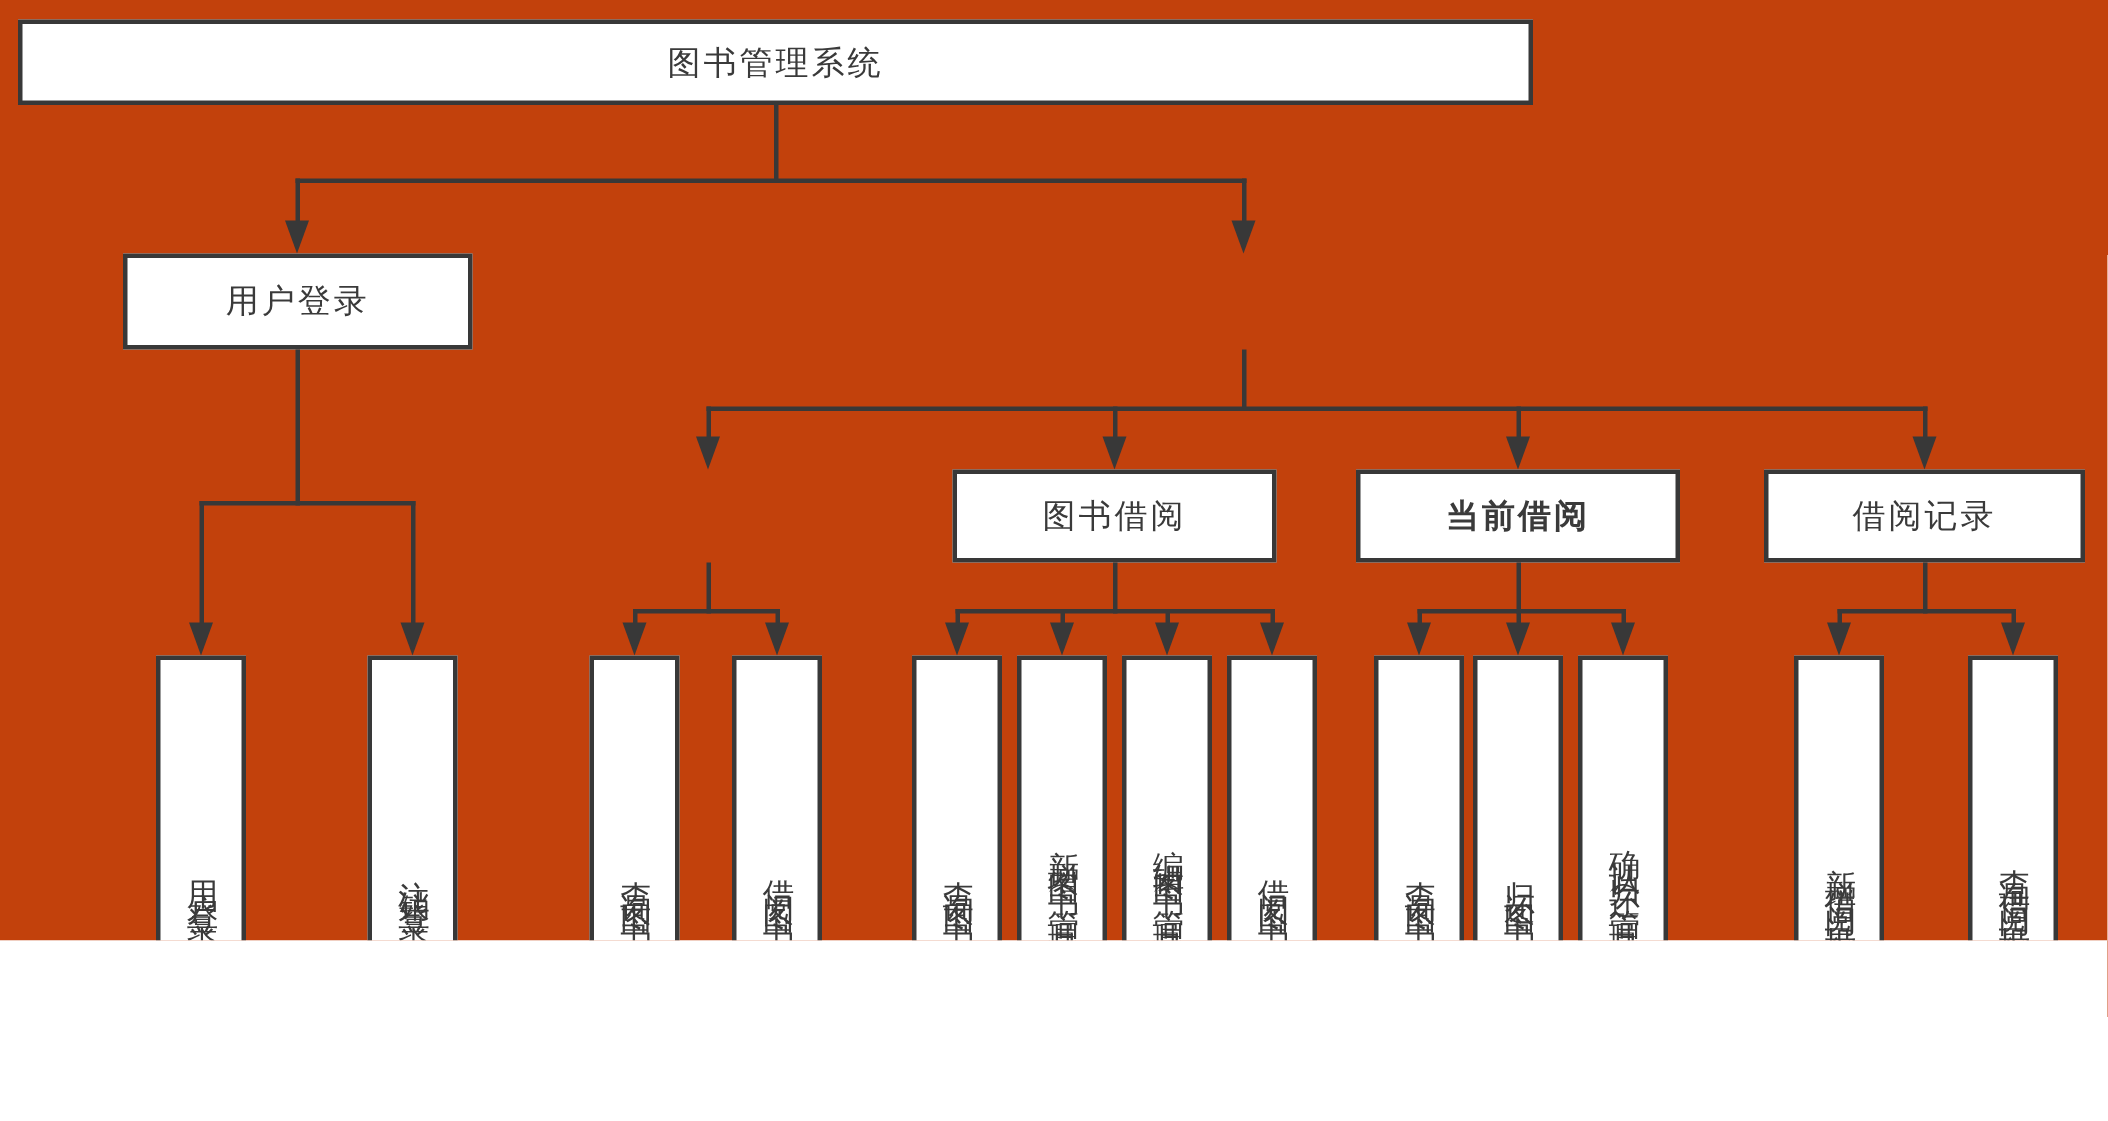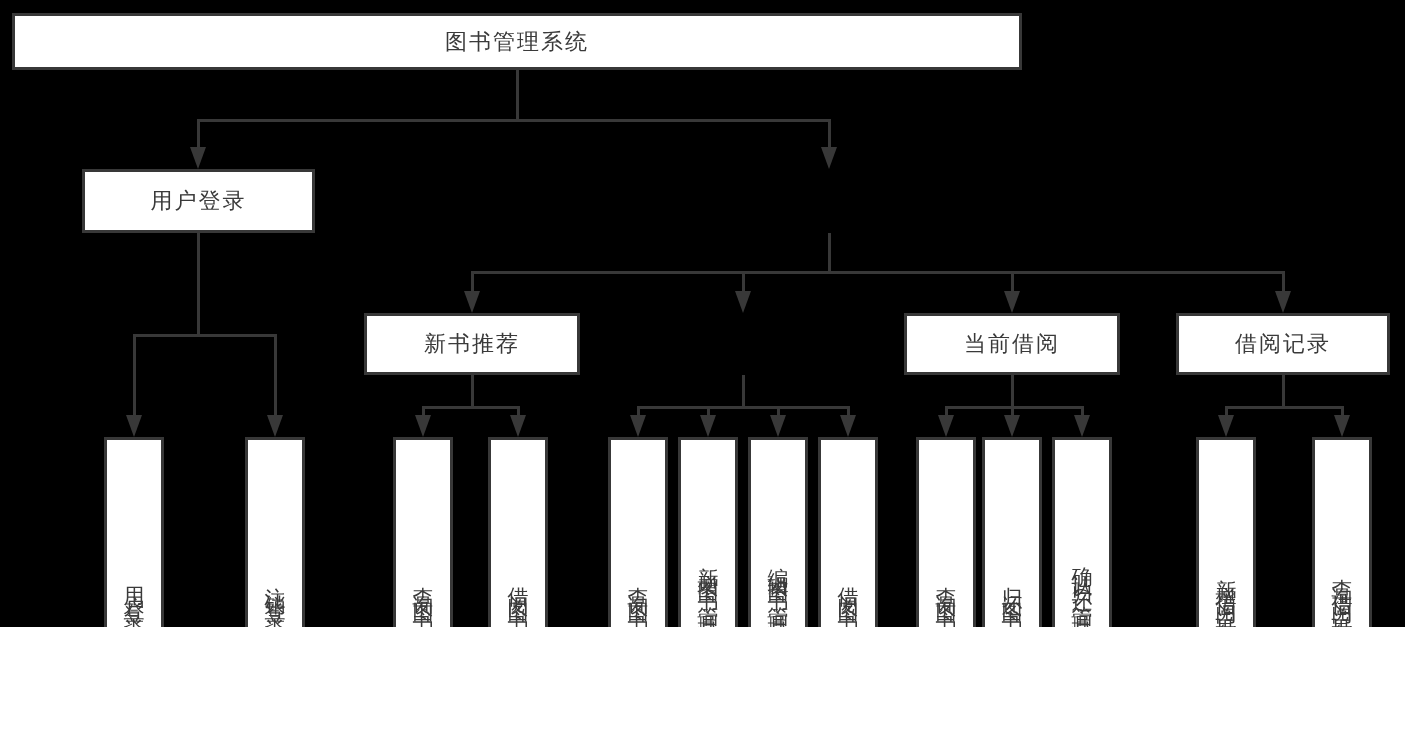--- a/index.html
+++ b/index.html
@@ -1,17 +1,17 @@
 <!DOCTYPE html>
 <html><head>
 <meta charset="utf-8">
 <style>
   html,body { margin:0; padding:0; background:#ffffff; }
   .canvas {
-    position:relative; width:1405px; height:627px; background:#000000;
+    position:relative; width:1405px; height:627px; background:#c2410c;
     font-family:"Liberation Sans", sans-serif; overflow:hidden;
   }
   .box {
     position:absolute; border:3px solid #383838; background:#ffffff;
     box-sizing:border-box; color:#3a3a3a;
   }
   .box.h {
     display:flex; align-items:center; justify-content:center;
     font-size:22px; letter-spacing:2px; line-height:1;
   }
@@ -59,22 +59,22 @@
   <div class="line" style="left:471px; top:271px; width:814px; height:3px;"></div>
   <div class="line" style="left:471px; top:271px; width:3px; height:22px;"></div>
   <div class="arrow" style="left:464px; top:291px;"></div>
   <div class="line" style="left:742px; top:271px; width:3px; height:22px;"></div>
   <div class="arrow" style="left:735px; top:291px;"></div>
   <div class="line" style="left:1011px; top:271px; width:3px; height:22px;"></div>
   <div class="arrow" style="left:1004px; top:291px;"></div>
   <div class="line" style="left:1282px; top:271px; width:3px; height:22px;"></div>
   <div class="arrow" style="left:1275px; top:291px;"></div>
 
-  <div class="box h" style="left:364px; top:313px; width:216px; height:62px;">新书推荐</div>
-  <div class="box h" style="left:904px; top:313px; width:216px; height:62px;">当前借阅</div>
+  <div class="box h" style="left:635px; top:313px; width:216px; height:62px;">图书借阅</div>
+  <div class="box h" style="left:904px; top:313px; width:216px; height:62px;font-weight:bold;">当前借阅</div>
   <div class="box h" style="left:1176px; top:313px; width:214px; height:62px;">借阅记录</div>
 
   <div class="line" style="left:471px; top:375px; width:3px; height:34px;"></div>
   <div class="line" style="left:422px; top:406px; width:98px; height:3px;"></div>
   <div class="line" style="left:422px; top:406px; width:3px; height:11px;"></div>
   <div class="arrow" style="left:415px; top:415px;"></div>
   <div class="line" style="left:517px; top:406px; width:3px; height:11px;"></div>
   <div class="arrow" style="left:510px; top:415px;"></div>
 
   <div class="line" style="left:742px; top:375px; width:3px; height:34px;"></div>

